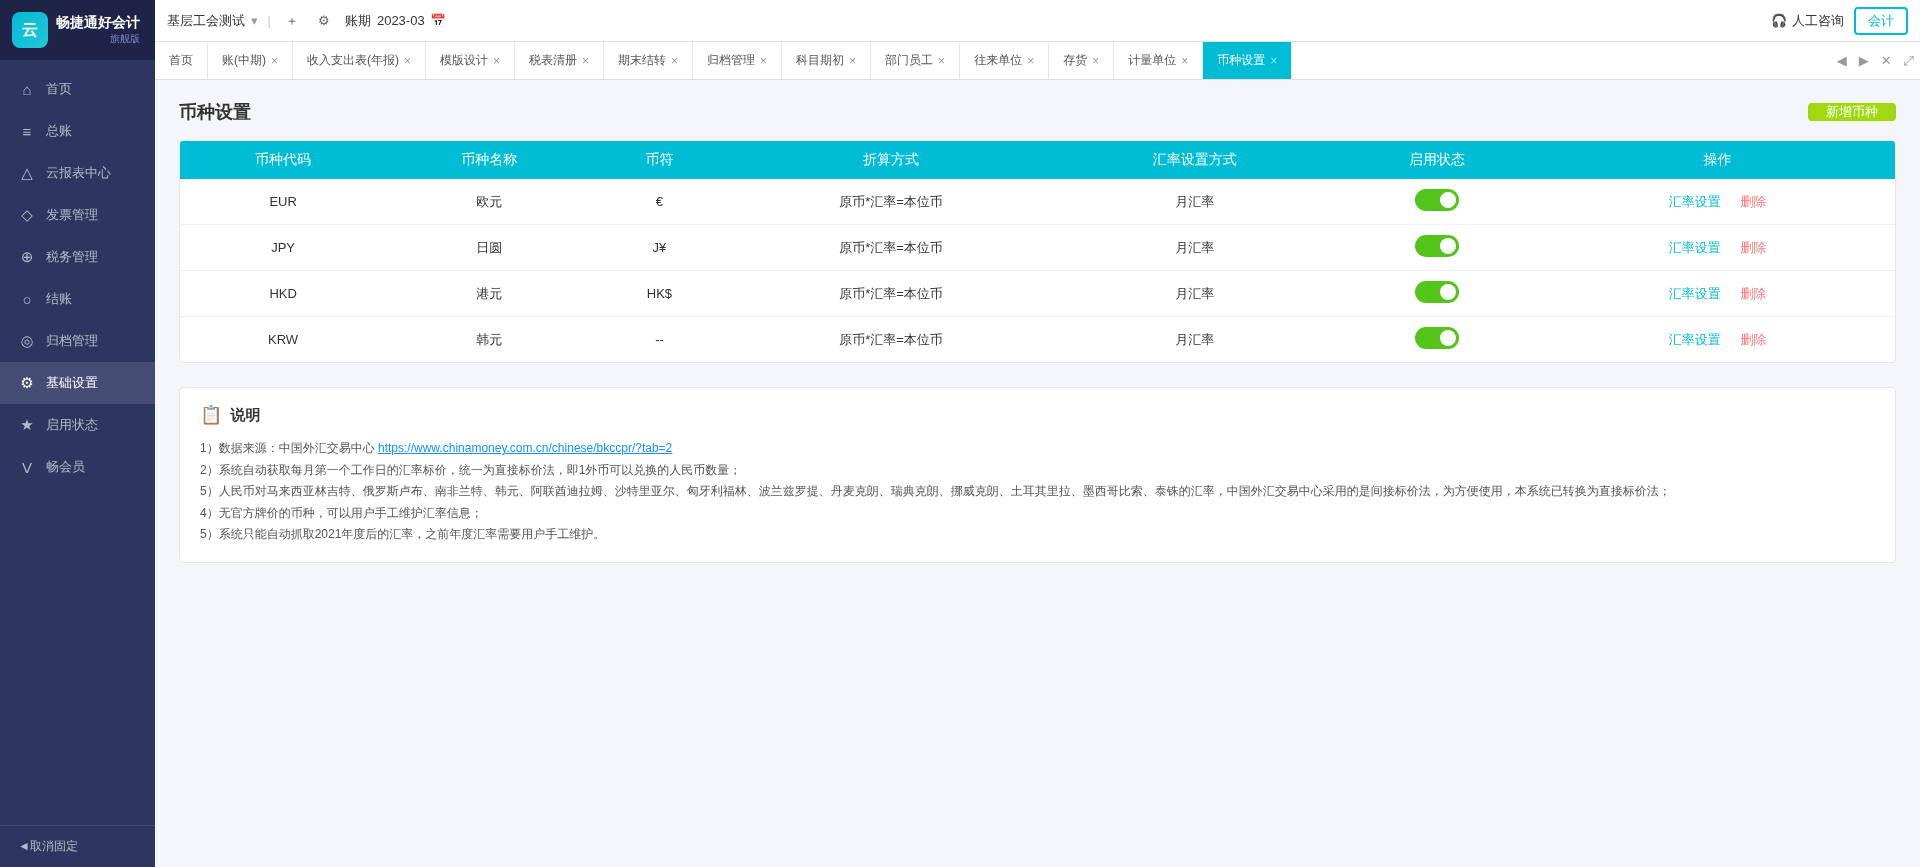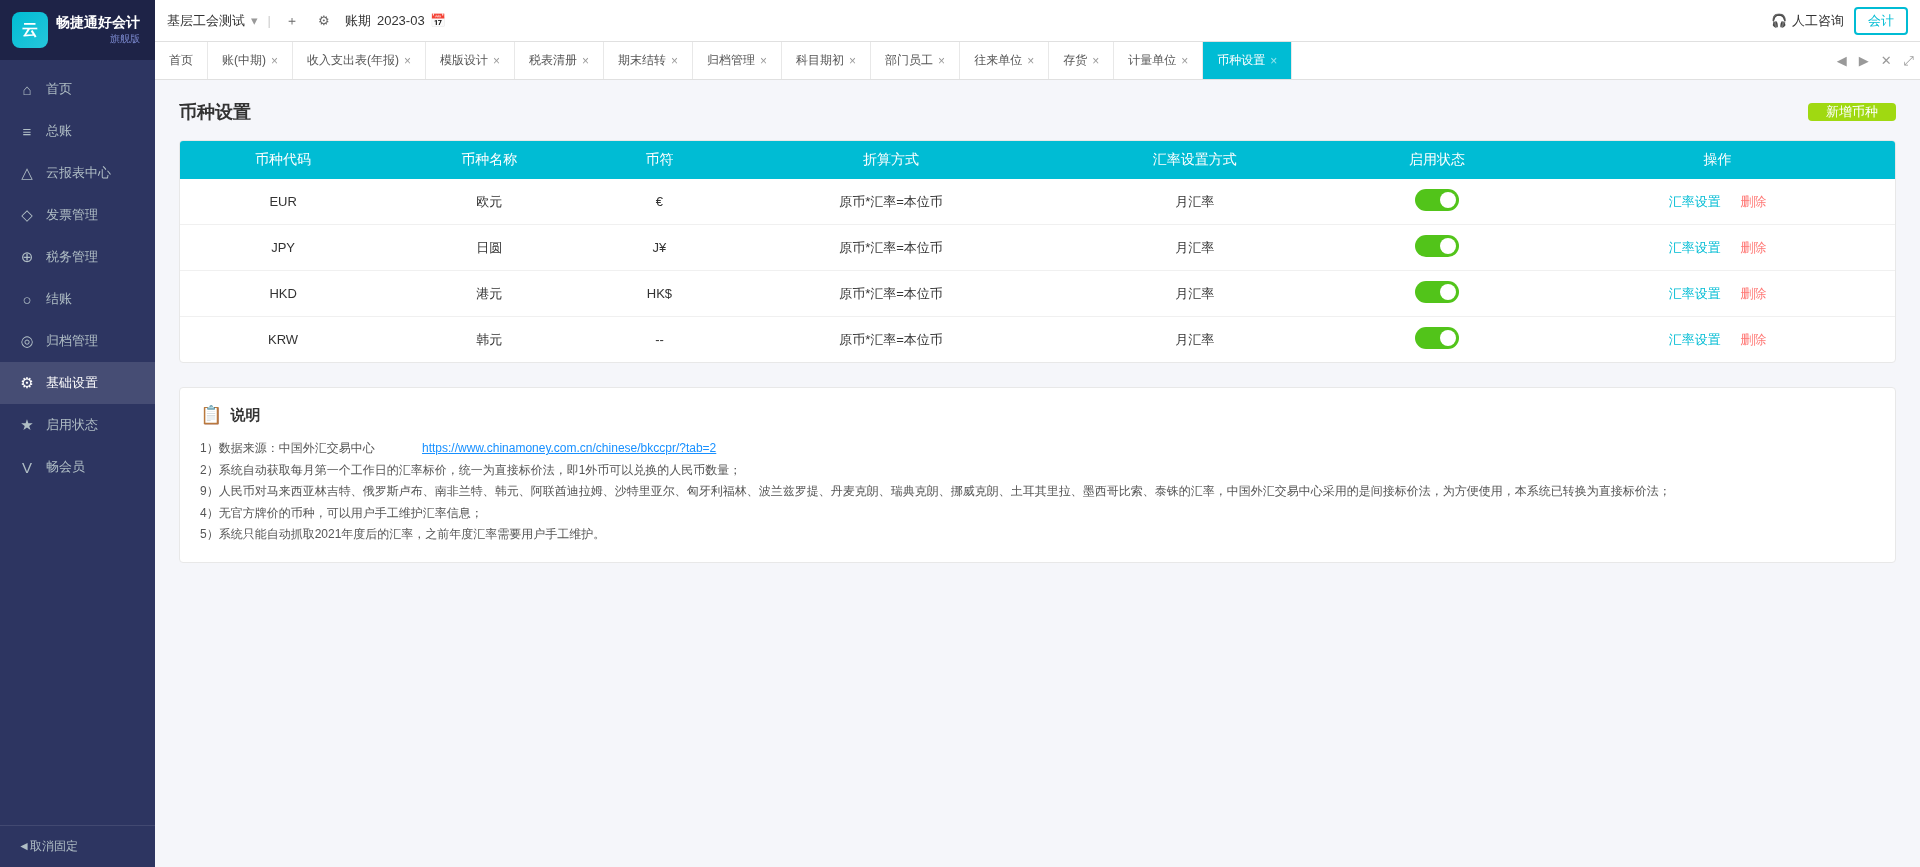--- a/index.html
+++ b/index.html
@@ -176,21 +176,21 @@
       width: 16px; height: 16px;
       background: white;
       border-radius: 50%;
     }
 
     
     .note-section { margin-top: 24px; background: white; border-radius: 4px; padding: 16px 20px; border: 1px solid #e8e8e8; }
     .note-title { display: flex; align-items: center; gap: 8px; font-size: 15px; font-weight: bold; color: #333; margin-bottom: 12px; }
     .note-title-icon { color: #00bcd4; font-size: 18px; }
     .note-item { font-size: 12px; color: #555; line-height: 1.8; }
-    .note-link { color: #1890ff; text-decoration: underline; cursor: pointer; margin-left: 44px; }
+    .note-link { color: #1890ff; text-decoration: underline; cursor: pointer; }
 
     
     .content::-webkit-scrollbar { width: 6px; }
     .content::-webkit-scrollbar-thumb { background: #ccc; border-radius: 3px; }
   </style>
 </head>
 <body>
 
 <div class="sidebar">
   <div class="sidebar-logo">
@@ -402,19 +402,19 @@
     </div>
 
     <div class="note-section">
       <div class="note-title">
         <span class="note-title-icon">📋</span>
         <span>说明</span>
       </div>
       <div id="note-items-container">
           <div class="note-item">1）数据来源：中国外汇交易中心 <a class="note-link" href="#">https://www.chinamoney.com.cn/chinese/bkccpr/?tab=2</a></div>
           <div class="note-item">2）系统自动获取每月第一个工作日的汇率标价，统一为直接标价法，即1外币可以兑换的人民币数量；</div>
-          <div class="note-item">9）人民币对马来西亚林吉特、俄罗斯卢布、南非兰特、韩元、阿联酋迪拉姆、沙特里亚尔、匈牙利福林、波兰兹罗提、丹麦克朗、瑞典克朗、挪威克朗、土耳其里拉、墨西哥比索、泰铢的汇率，中国外汇交易中心采用的是间接标价法，为方便使用，本系统已转换为直接标价法；</div>
+          <div class="note-item">5）人民币对马来西亚林吉特、俄罗斯卢布、南非兰特、韩元、阿联酋迪拉姆、沙特里亚尔、匈牙利福林、波兰兹罗提、丹麦克朗、瑞典克朗、挪威克朗、土耳其里拉、墨西哥比索、泰铢的汇率，中国外汇交易中心采用的是间接标价法，为方便使用，本系统已转换为直接标价法；</div>
           <div class="note-item">4）无官方牌价的币种，可以用户手工维护汇率信息；</div>
           <div class="note-item">5）系统只能自动抓取2021年度后的汇率，之前年度汇率需要用户手工维护。</div>
         </div>
     </div>
   </div>
 </div>
 
 </body></html>

